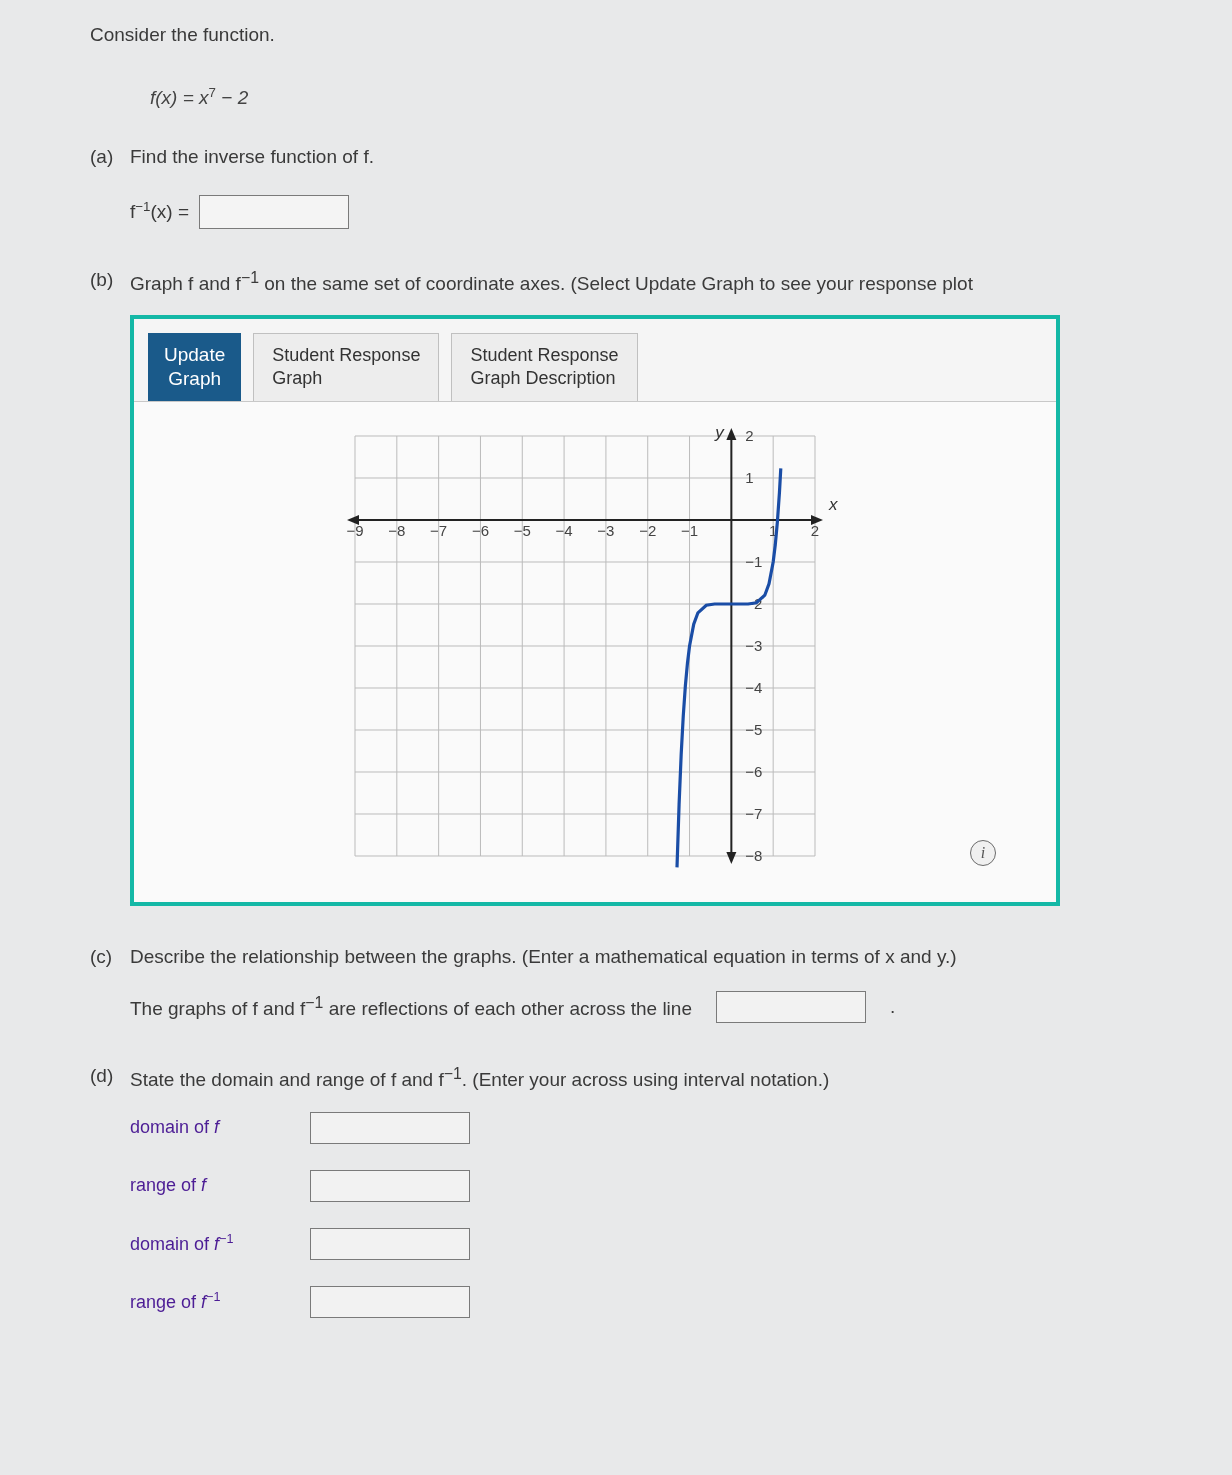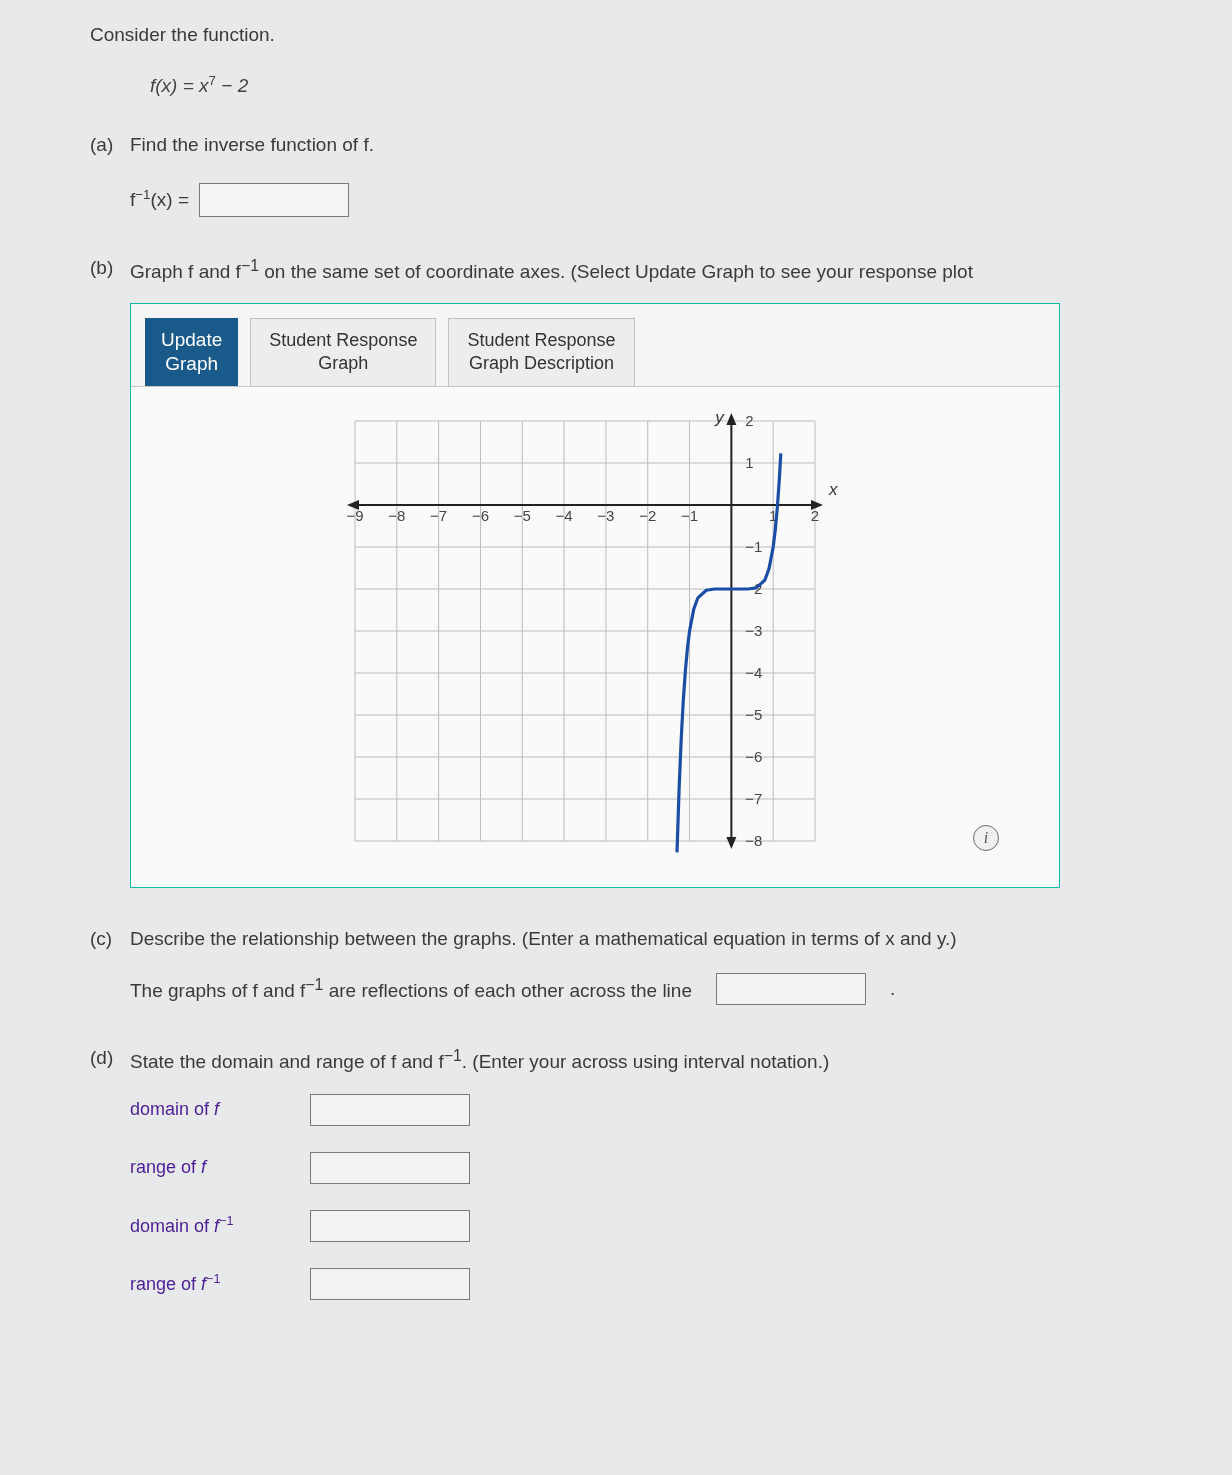--- a/index.html
+++ b/index.html
@@ -7,21 +7,21 @@
     font-family: Arial, Helvetica, sans-serif;
     background: #e8e9ea;
     width: 1232px;
     height: 1475px;
     color: #333;
     padding: 20px 0 0 90px;
     font-size: 19px;
     line-height: 1.6;
   }
   .content { max-width: 1140px; }
-  .prompt-intro { margin-bottom: 20px; color: #3a3a3a; }
+  .prompt-intro { margin-bottom: 32px; color: #3a3a3a; }
   .eqn { margin: 0 0 28px 60px; font-style: italic; color: #444; }
   .eqn sup { font-size: 0.7em; vertical-align: super; font-style: normal; }
   .part { margin-bottom: 36px; }
   .part-row { display: flex; }
   .part-label { width: 40px; flex-shrink: 0; color: #3a3a3a; }
   .part-body { flex: 1; color: #3a3a3a; }
   .answer-row { margin-top: 22px; display: flex; align-items: center; gap: 10px; }
   .answer-row .lhs { }
   .answer-row .lhs sup { font-size: 0.7em; vertical-align: super; }
   .answer-box {
@@ -29,34 +29,34 @@
     border: 1px solid #7a7a7a; background: #f4f4f4;
     font-size: 16px; padding: 4px 6px;
   }
   .answer-box-sm {
     width: 160px; height: 32px;
     border: 1px solid #7a7a7a; background: #f2f2f2;
     font-size: 16px; padding: 4px 6px;
   }
   
   .graph-widget {
-    margin: 16px 0 0 40px; width: 930px; border: 1px solid #14b8a6;
+    margin: 16px 0 0 40px; width: 930px; border: 4px solid #14b8a6;
     background: #f5f5f5;
   }
   .tabbar {
     display: flex; align-items: stretch; gap: 12px; padding: 14px 14px 0 14px;
     border-bottom: 1px solid #c8c8c8;
   }
   .update-btn {
     background: #1a5a8a; color: #fff; border: none; padding: 10px 16px;
     font-size: 19px; text-align: center; line-height: 1.25; cursor: pointer;
   }
   .tab {
     background: #ededed; border: 1px solid #c0c0c0; border-bottom: none;
-    padding: 10px 18px; font-size: 18px; color: #333; text-align: center;
+    padding: 10px 18px; font-size: 18px; color: #333; 
     line-height: 1.25; cursor: pointer;
   }
   .graph-pane {
     height: 500px; padding: 14px 40px 20px 40px; position: relative;
     display: flex; justify-content: center; align-items: flex-start;
     background: #fafafa;
   }
   .info-icon {
     position: absolute; right: 60px; bottom: 36px;
     width: 26px; height: 26px; border: 1px solid #6a6a6a; border-radius: 50%;

